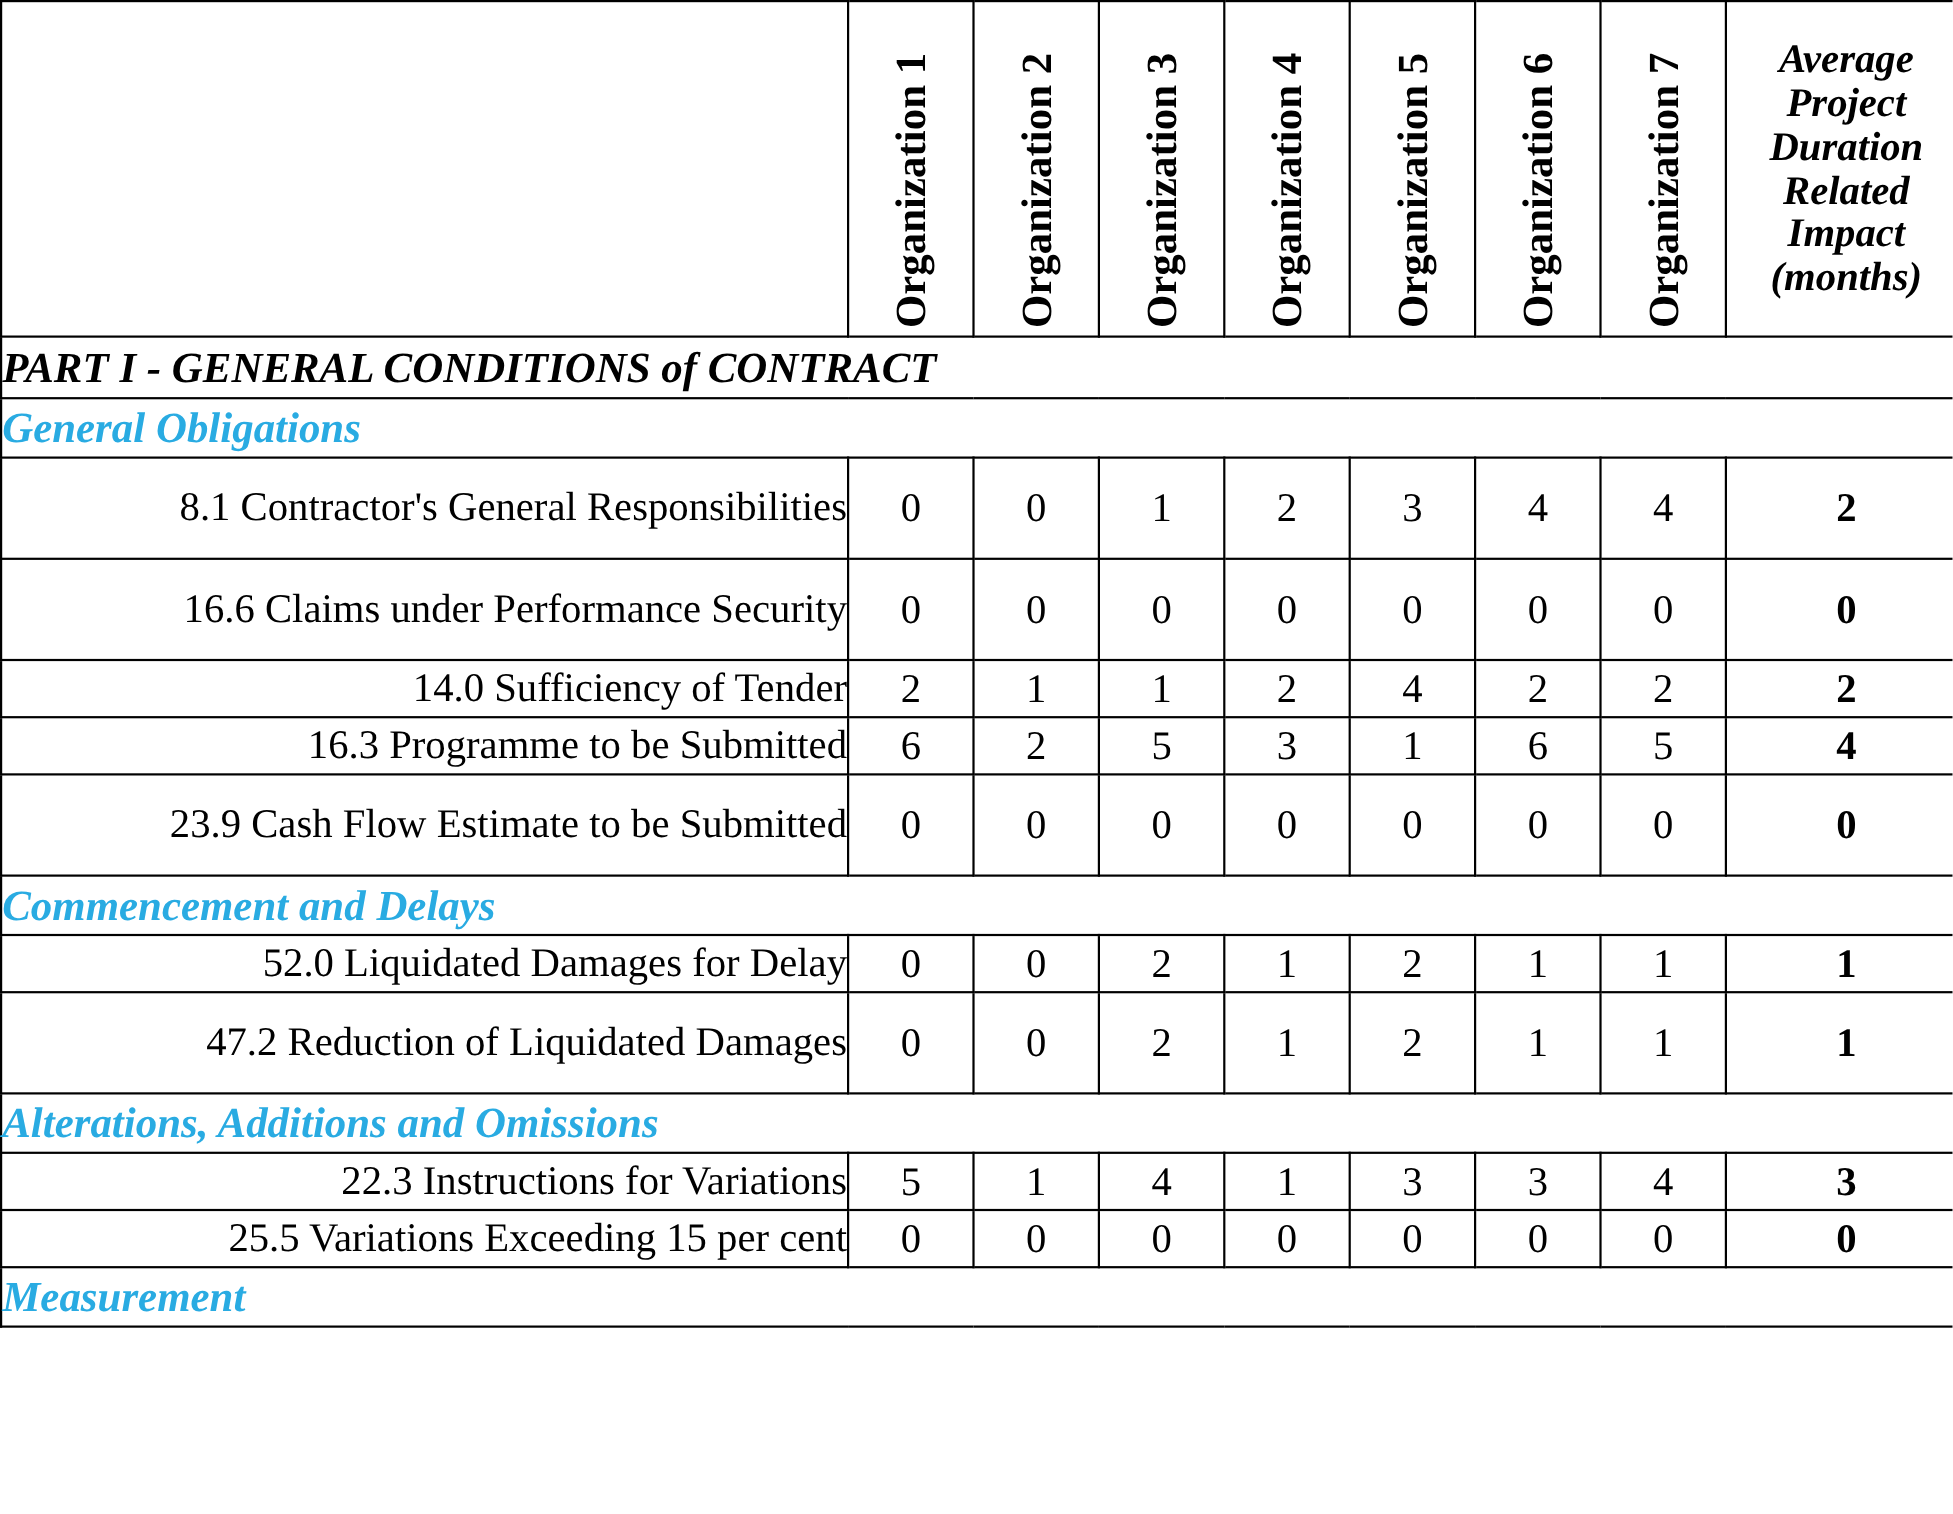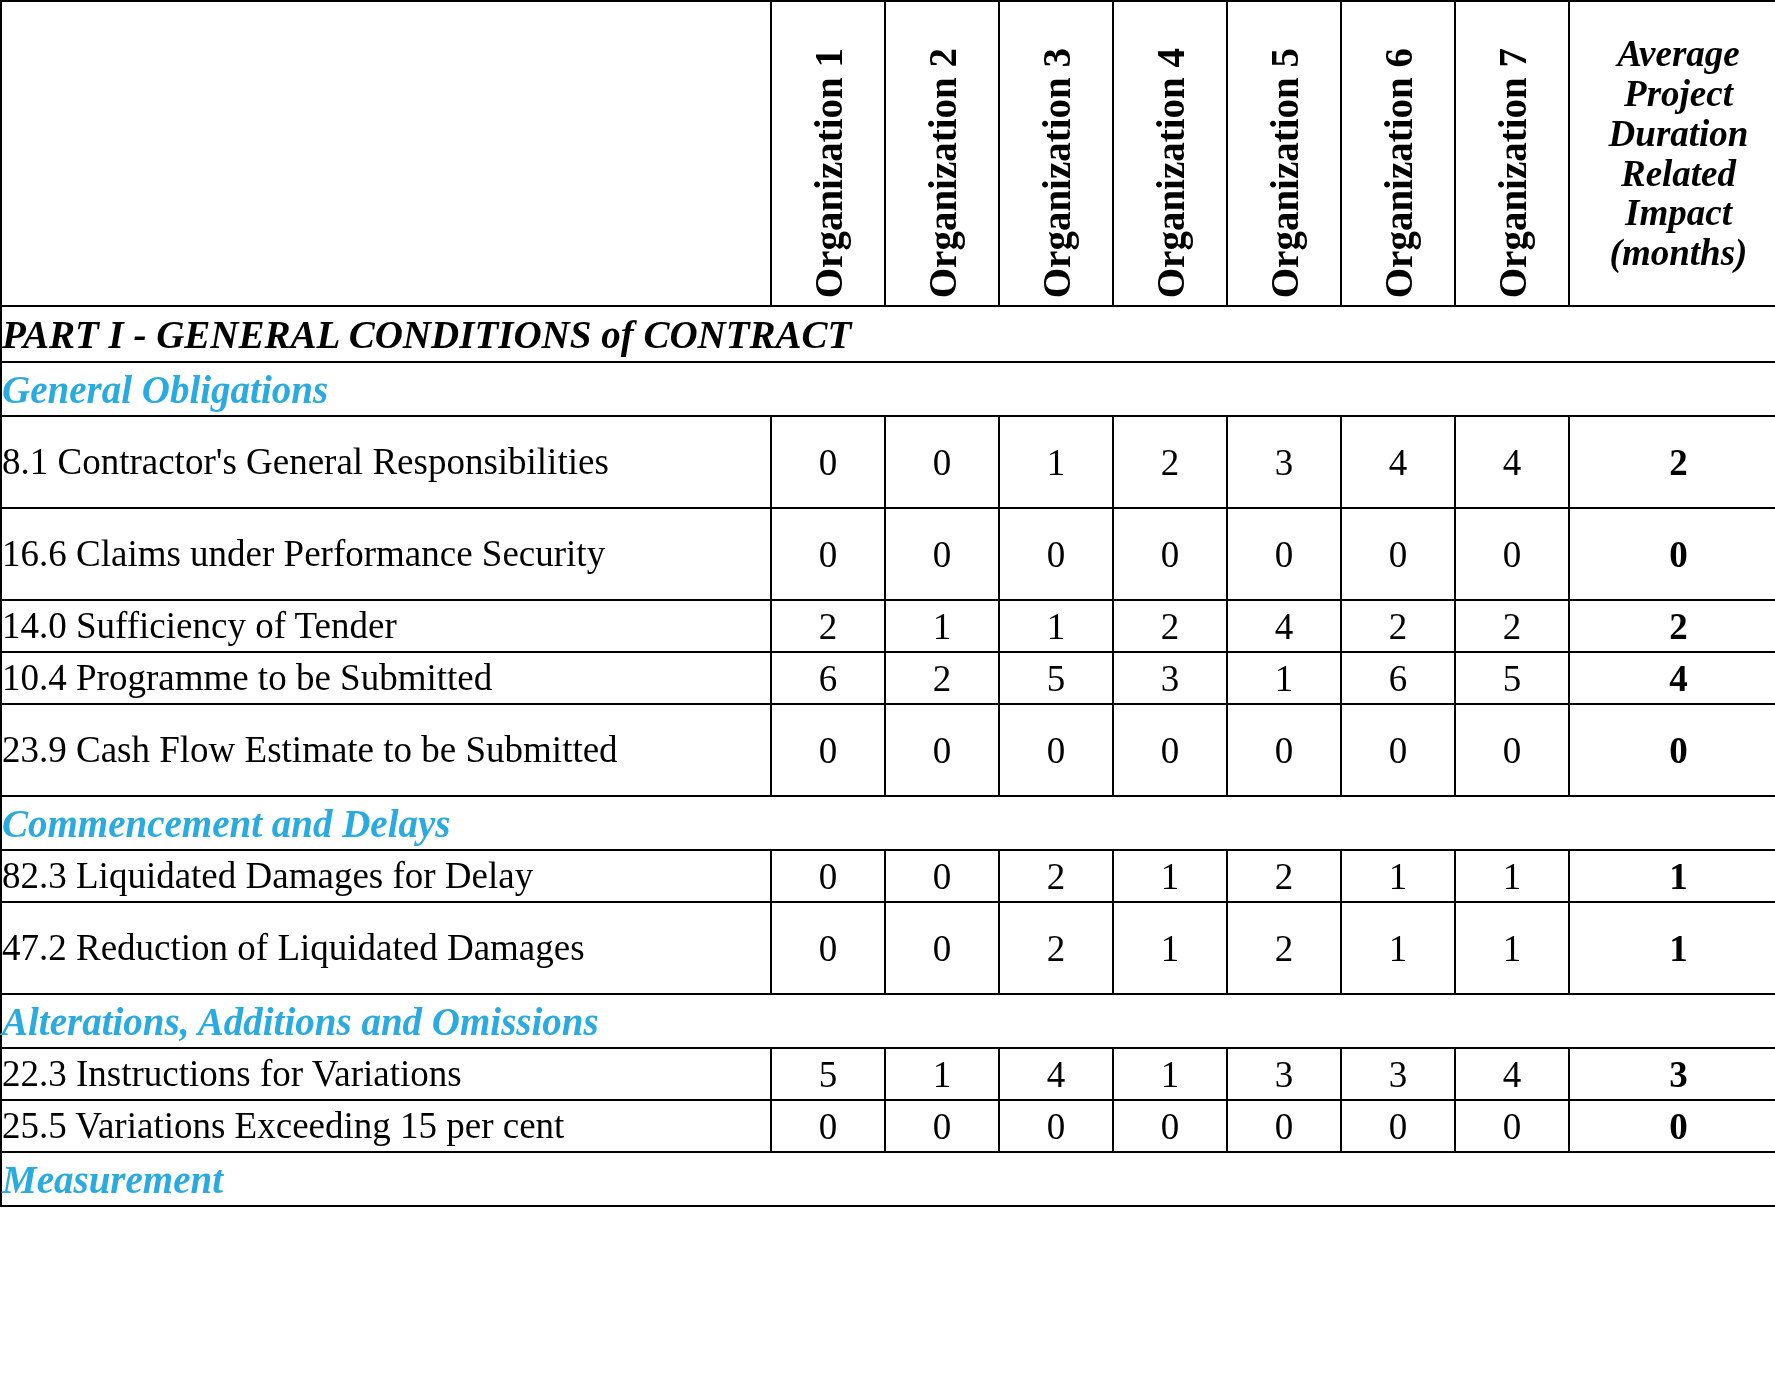--- a/index.html
+++ b/index.html
@@ -95,21 +95,21 @@
     font-size: 39px;
     padding: 5px 2px 5px 14px;
     height: 52px;
   }
   
   td.row-label {
     border-left: none;
     font-size: 37px;
     line-height: 1.12;
     padding: 4px 6px 4px 14px;
-    text-align: left;
+    text-align: right;
     margin-left: 20px;
   }
   td.cell-val {
     text-align: center;
     font-size: 37px;
   }
   td.cell-avg {
     border-right: none;
     text-align: center;
     font-size: 37px;
@@ -214,21 +214,21 @@
         <td class="cell-val">1</td>
         <td class="cell-val">1</td>
         <td class="cell-val">2</td>
         <td class="cell-val">4</td>
         <td class="cell-val">2</td>
         <td class="cell-val">2</td>
         <td class="cell-avg">2</td>
       </tr>
 
       <tr class="data-2">
-        <td class="row-label">10.4 Programme to be Submitted</td>
+        <td class="row-label">16.3 Programme to be Submitted</td>
         <td class="cell-val">6</td>
         <td class="cell-val">2</td>
         <td class="cell-val">5</td>
         <td class="cell-val">3</td>
         <td class="cell-val">1</td>
         <td class="cell-val">6</td>
         <td class="cell-val">5</td>
         <td class="cell-avg">4</td>
       </tr>
 
@@ -242,21 +242,21 @@
         <td class="cell-val">0</td>
         <td class="cell-val">0</td>
         <td class="cell-avg">0</td>
       </tr>
 
       <tr>
         <td class="section-title" colspan="9">Commencement and Delays</td>
       </tr>
 
       <tr class="data-2">
-        <td class="row-label">82.3 Liquidated Damages for Delay</td>
+        <td class="row-label">52.0 Liquidated Damages for Delay</td>
         <td class="cell-val">0</td>
         <td class="cell-val">0</td>
         <td class="cell-val">2</td>
         <td class="cell-val">1</td>
         <td class="cell-val">2</td>
         <td class="cell-val">1</td>
         <td class="cell-val">1</td>
         <td class="cell-avg">1</td>
       </tr>
 

